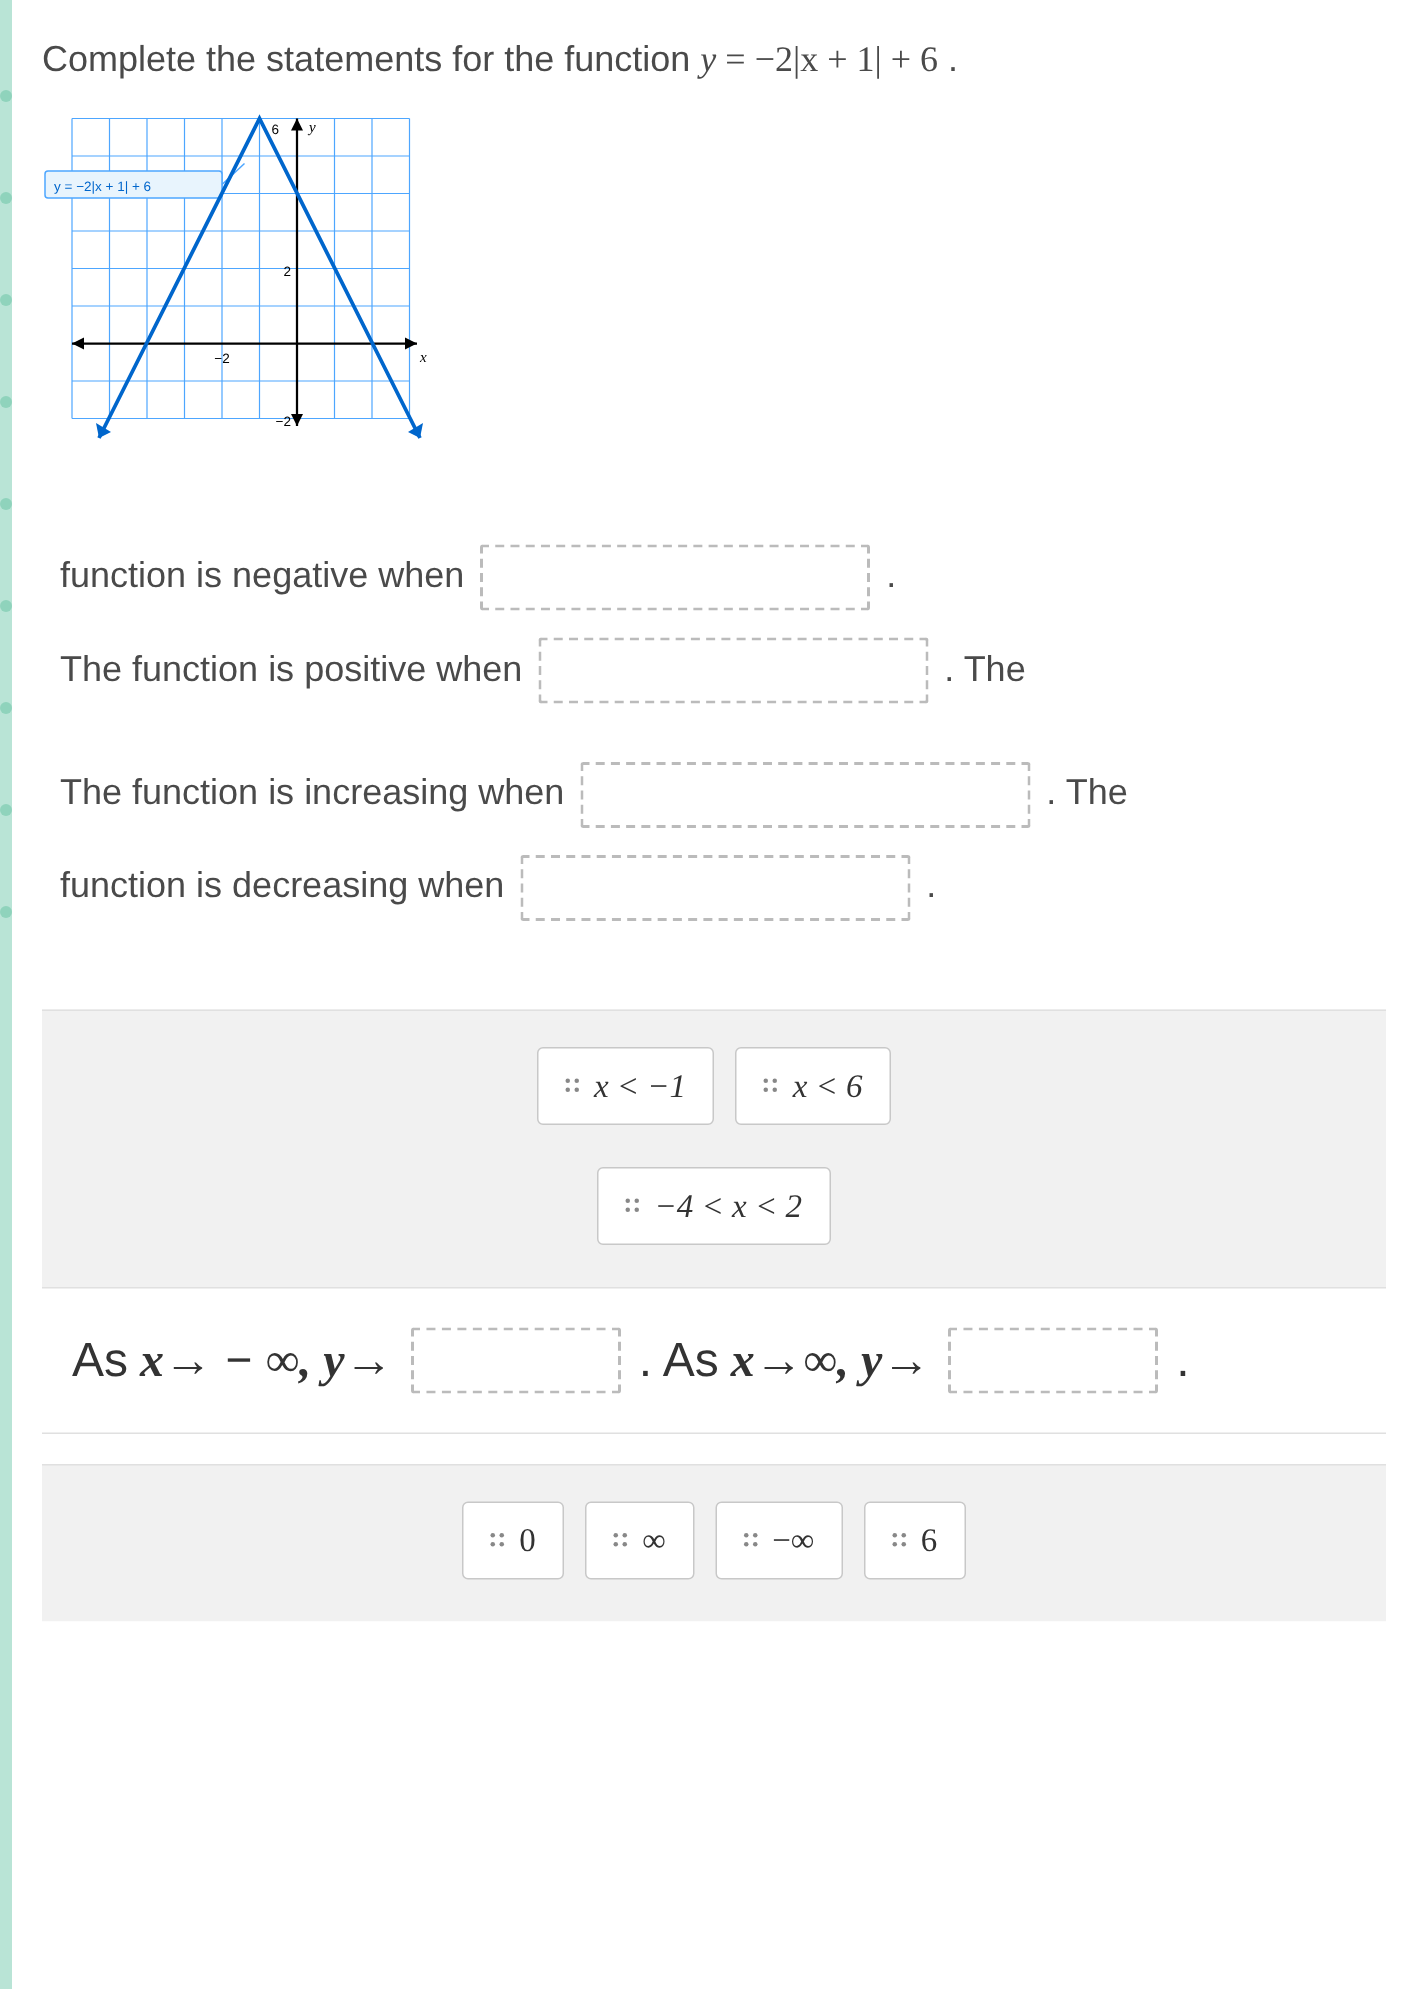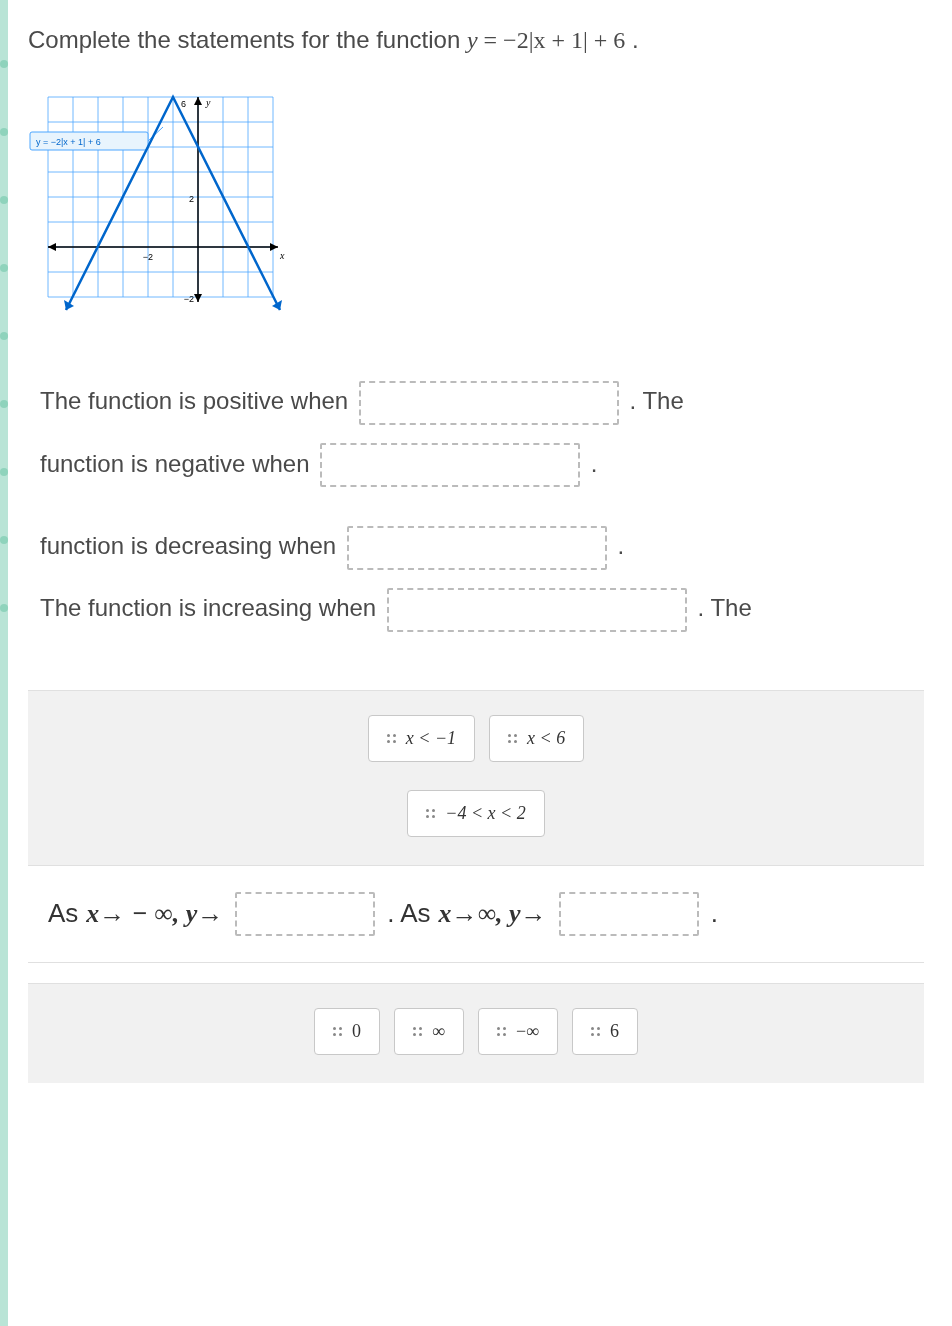--- a/index.html
+++ b/index.html
@@ -23,21 +23,21 @@
     margin: 60px auto;
   }
   .content {
     padding: 24px 28px 0 28px;
     position: relative;
     width: 952px;
   }
   .prompt {
     font-size: 24px;
     color: #4a4a4a;
-    margin-bottom: 36px;
+    margin-bottom: 18px;
     line-height: 1.3;
   }
   .math-i { font-style: italic; font-family: 'Times New Roman', serif; }
   .math-r { font-family: 'Times New Roman', serif; }
 
   
   .graph-wrap {
     display: inline-block;
     margin-bottom: 40px;
   }
@@ -84,38 +84,38 @@
     flex-wrap: wrap;
     justify-content: center;
     gap: 14px;
     margin-top: 20px;
   }
   .tile {
     background: #fff;
     border: 1px solid #c8c8c8;
     border-radius: 4px;
     padding: 12px 18px;
-    font-size: 18px;
+    font-size: 22px;
     display: flex;
     align-items: center;
     gap: 10px;
     cursor: grab;
   }
   .grip {
     display: inline-grid;
     grid-template-columns: repeat(2, 3px);
     grid-template-rows: repeat(2, 3px);
     gap: 3px;
   }
   .grip span { background: #888; border-radius: 50%; }
 
   
   .end-row {
     padding: 26px 20px 26px 20px;
-    font-size: 26px;
+    font-size: 32px;
     color: #333;
     display: flex;
     align-items: center;
     flex-wrap: wrap;
     gap: 8px;
     border-bottom: 1px solid #e0e0e0;
     border-top: 1px solid #e0e0e0;
     background:#fff;
   }
   .sub1 { vertical-align: middle; font-weight: bold; }
@@ -196,39 +196,39 @@
       <line stroke="#4da6ff" stroke-width="1" x1="120" y1="49" x2="135" y2="35"></line>
 
       <polyline class="fn-line" points="38,218 145,5 252,218"></polyline>
       <polygon class="fn-arrow" points="38,218 36,208 46,214"></polygon>
       <polygon class="fn-arrow" points="252,218 244,214 254,208"></polygon>
     </svg>
   </div>
 
   <div class="statements">
     <div>
+      <span>function is negative when </span>
+      <span class="drop-slot"></span>
+      <span>.</span>
+    </div>
+    <div>
       <span>The function is positive when </span>
       <span class="drop-slot"></span>
       <span>. The</span>
     </div>
+    <div style="height:20px"></div>
     <div>
-      <span>function is negative when </span>
-      <span class="drop-slot"></span>
-      <span>.</span>
-    </div>
-    <div style="height:20px"></div>
+      <span>The function is increasing when </span>
+      <span class="drop-slot" style="min-width:300px"></span>
+      <span>. The</span>
+    </div>
     <div>
       <span>function is decreasing when </span>
       <span class="drop-slot"></span>
       <span>.</span>
-    </div>
-    <div>
-      <span>The function is increasing when </span>
-      <span class="drop-slot" style="min-width:300px"></span>
-      <span>. The</span>
     </div>
   </div>
 
   <div class="bank">
     <div class="tile">
       <span class="grip">
           <span></span>
           <span></span>
           <span></span>
           <span></span>

